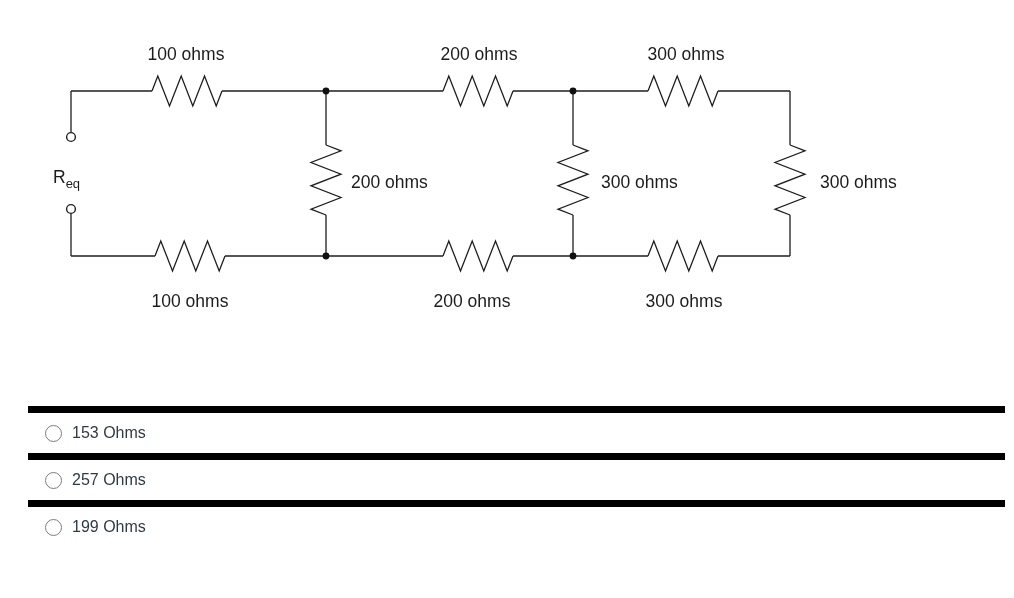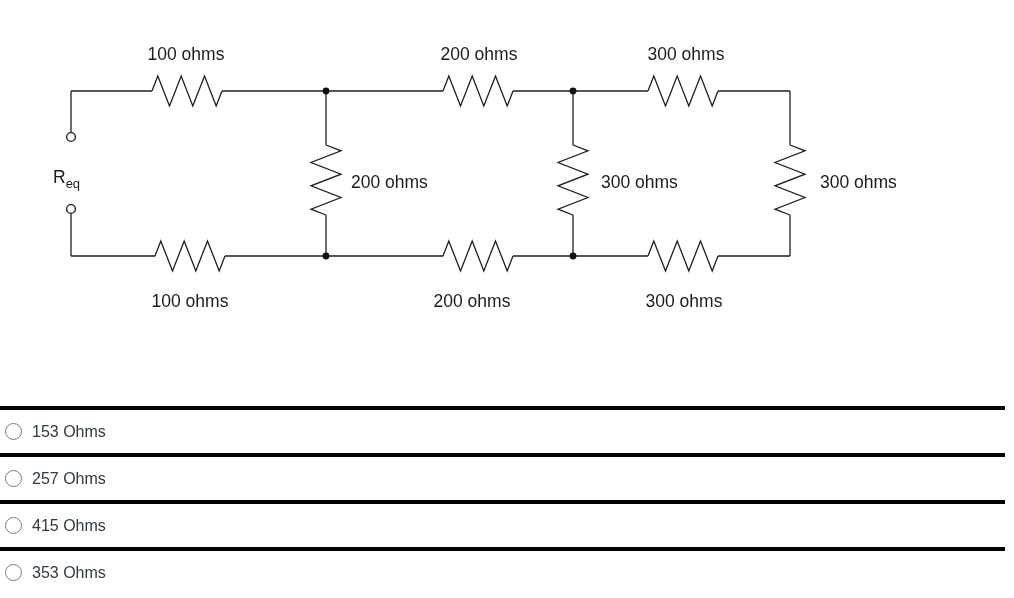--- a/index.html
+++ b/index.html
@@ -51,26 +51,27 @@
   }
   .options {
     position: absolute;
     top: 406px;
     left: 0;
     width: 1005px;
   }
   .option-row {
     box-sizing: border-box;
     height: 47px;
-    border-top: 4px solid #000000;
+    border-top: 7px solid #000000;
     display: flex;
     align-items: center;
-    padding-left: 5px;
+    padding-left: 17px;
     cursor: pointer;
     background: #ffffff;
+    margin-left: 28px;
   }
   .radio {
     box-sizing: border-box;
     width: 17px;
     height: 17px;
     border: 1.5px solid #7d7d7d;
     border-radius: 50%;
     background: #ffffff;
     flex: 0 0 auto;
   }
@@ -134,19 +135,15 @@
   <div class="option-row">
     <span class="radio"></span>
     <span class="option-label">153 Ohms</span>
   </div>
   <div class="option-row">
     <span class="radio"></span>
     <span class="option-label">257 Ohms</span>
   </div>
   <div class="option-row">
     <span class="radio"></span>
-    <span class="option-label">415 Ohms</span>
-  </div>
-  <div class="option-row">
-    <span class="radio"></span>
-    <span class="option-label">353 Ohms</span>
+    <span class="option-label">199 Ohms</span>
   </div>
 </div>
 
 </body></html>

